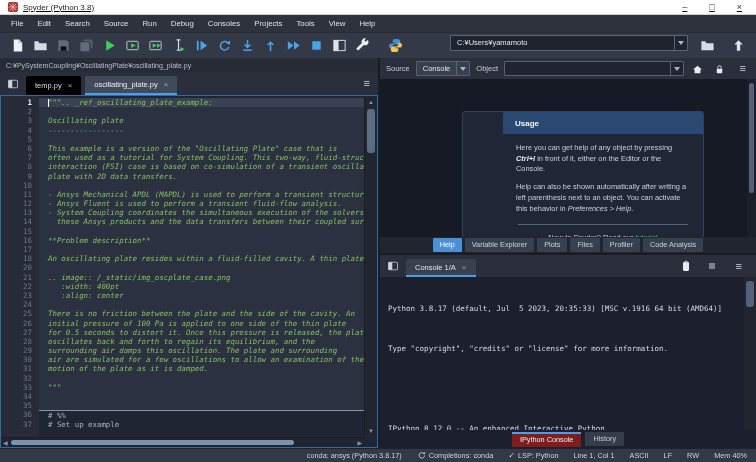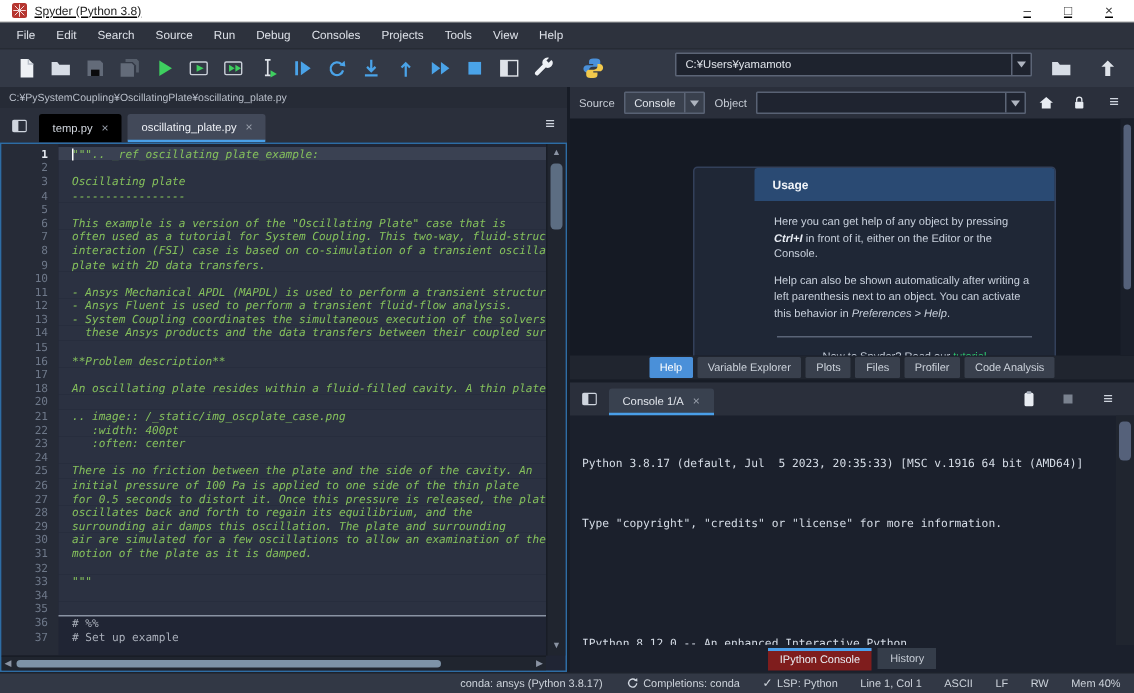--- a/index.html
+++ b/index.html
@@ -420,21 +420,21 @@
               <span class="code">.. image:: /_static/img_oscplate_case.png</span>
             </div>
 
           <div class="line cell doc">
               <span class="ln">22</span>
               <span class="code">   :width: 400pt</span>
             </div>
 
           <div class="line cell doc">
               <span class="ln">23</span>
-              <span class="code">   :often: center</span>
+              <span class="code">   :align: center</span>
             </div>
 
           <div class="line cell">
               <span class="ln">24</span>
               <span class="code"></span>
             </div>
 
           <div class="line cell doc">
               <span class="ln">25</span>
               <span class="code">There is no friction between the plate and the side of the cavity. An</span>

